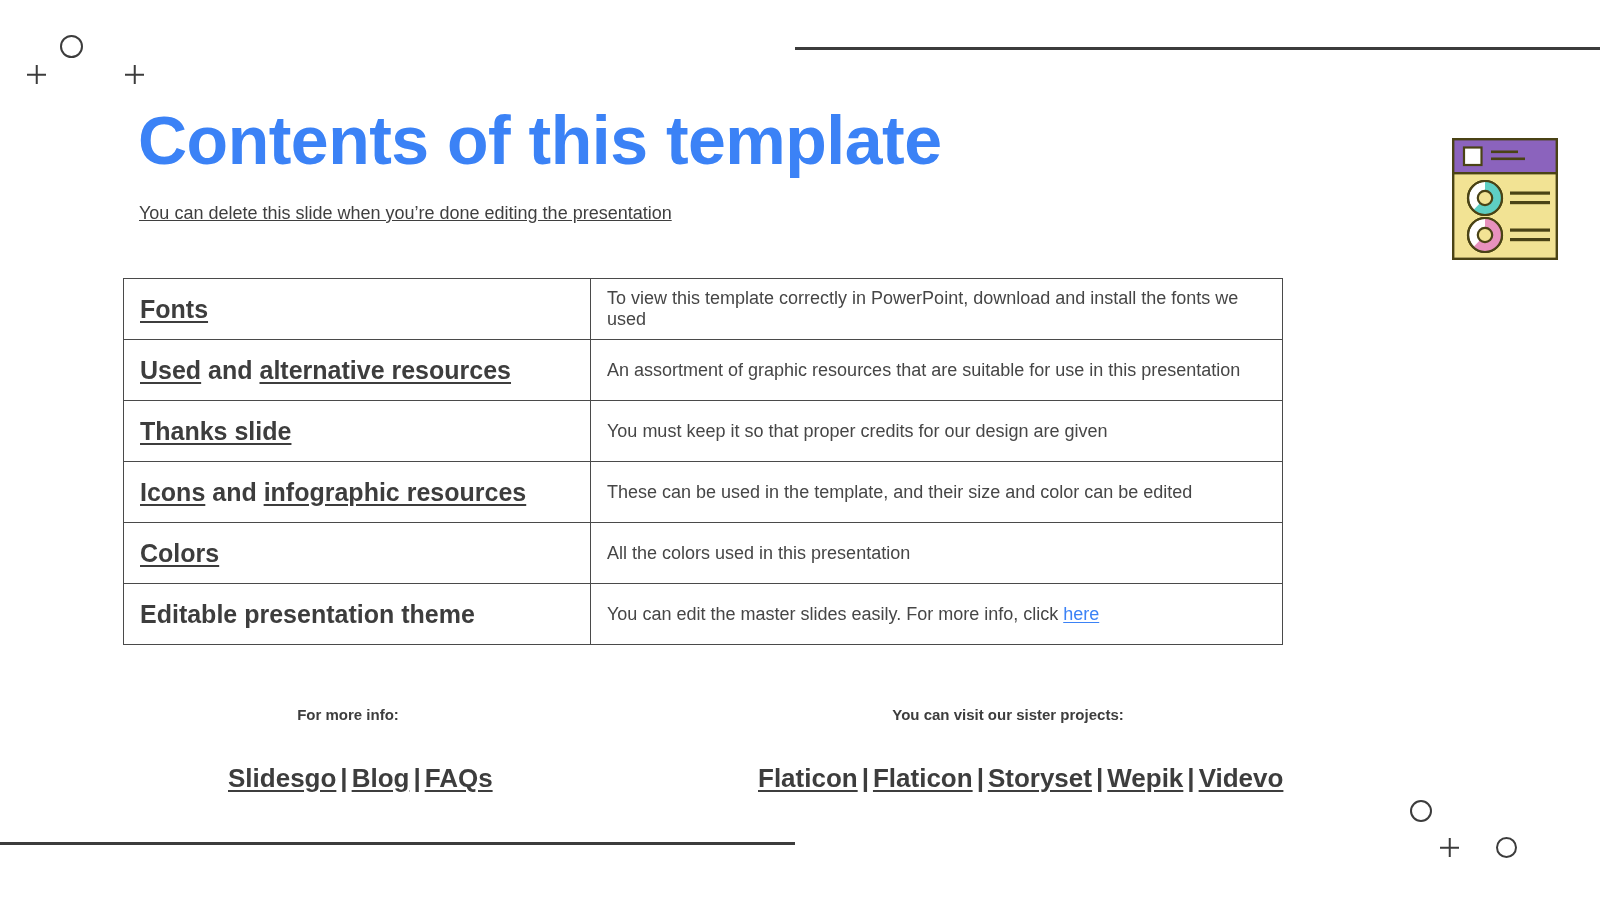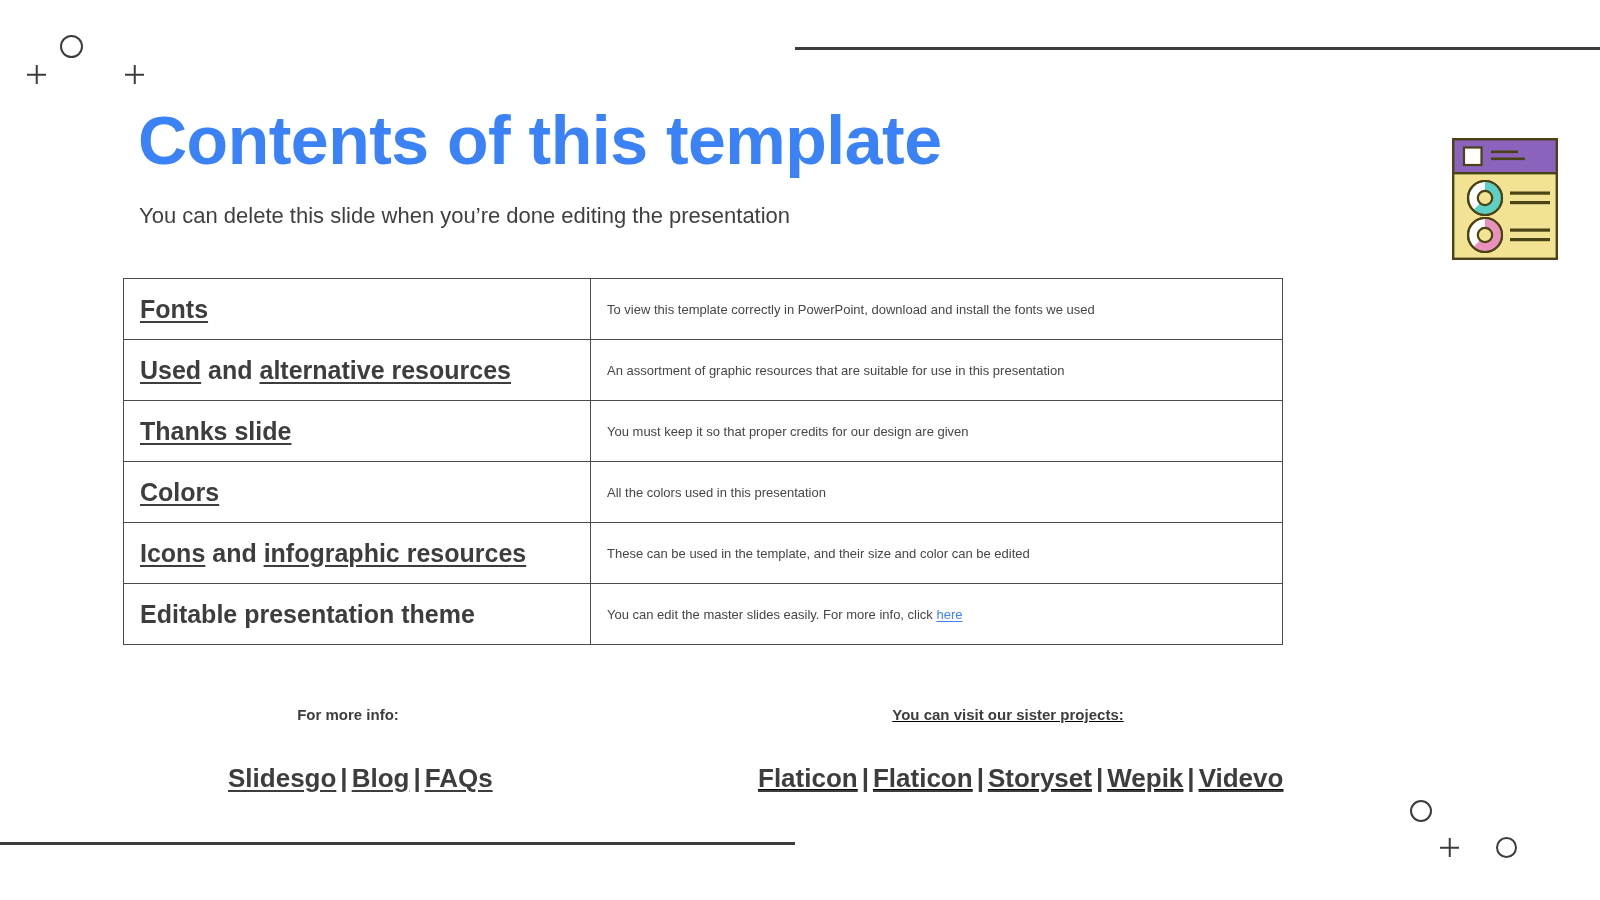--- a/index.html
+++ b/index.html
@@ -61,24 +61,25 @@
     font-weight: 700;
     letter-spacing: -0.5px;
     color: #3b82f6;
     line-height: 1.15;
     white-space: nowrap;
   }
   #subtitle {
     position: absolute;
     left: 139px;
     top: 203px;
-    font-size: 22px;
+    font-size: 18px;
     font-weight: 400;
     color: #3f3f3f;
     white-space: nowrap;
+    text-decoration: underline;
   }
 
   
   #dash-icon {
     position: absolute;
     left: 1452px;
     top: 138px;
     width: 106px;
     height: 122px;
   }
@@ -99,21 +100,21 @@
     vertical-align: middle;
   }
   #contents-table td.col-left {
     width: 450px;
     font-size: 25px;
     font-weight: 700;
     color: #3d3d3d;
     white-space: nowrap;
   }
   #contents-table td.col-right {
-    font-size: 13px;
+    font-size: 18px;
     font-weight: 400;
     color: #464646;
     padding-left: 16px;
   }
   .u { text-decoration: underline; text-underline-offset: 3px; }
   .inline-link {
     text-decoration: underline;
     text-underline-offset: 2px;
     color: #3b82f6;
   }
@@ -200,40 +201,40 @@
         </tr>
         <tr>
           <td class="col-left"><span class="u">Used</span><span> and </span><span class="u">alternative resources</span></td>
           <td class="col-right"><span>An assortment of graphic resources that are suitable for use in this presentation</span></td>
         </tr>
         <tr>
           <td class="col-left"><span class="u">Thanks slide</span></td>
           <td class="col-right"><span>You must keep it so that proper credits for our design are given</span></td>
         </tr>
         <tr>
+          <td class="col-left"><span class="u">Icons</span><span> and </span><span class="u">infographic resources</span></td>
+          <td class="col-right"><span>These can be used in the template, and their size and color can be edited</span></td>
+        </tr>
+        <tr>
           <td class="col-left"><span class="u">Colors</span></td>
           <td class="col-right"><span>All the colors used in this presentation</span></td>
-        </tr>
-        <tr>
-          <td class="col-left"><span class="u">Icons</span><span> and </span><span class="u">infographic resources</span></td>
-          <td class="col-right"><span>These can be used in the template, and their size and color can be edited</span></td>
         </tr>
         <tr>
           <td class="col-left"><span>Editable presentation theme</span></td>
           <td class="col-right"><span>You can edit the master slides easily. For more info, click </span><span class="inline-link">here</span></td>
         </tr>
       </tbody>
   </table>
 
   <div class="footer-group" style="left:228px; top:706px; width:240px;">
     <div class="footer-caption">For more info:</div>
     <div class="footer-links"><a>Slidesgo</a><span class="sep">|</span><a>Blog</a><span class="sep">|</span><a>FAQs</a></div>
   </div>
 
-  <div class="footer-group" style="left:758px; top:706px; width:500px;text-decoration:underline;">
+  <div class="footer-group" style="left:758px; top:706px; width:500px;">
     <div class="footer-caption">You can visit our sister projects:</div>
     <div class="footer-links"><a>Flaticon</a><span class="sep">|</span><a>Flaticon</a><span class="sep">|</span><a>Storyset</a><span class="sep">|</span><a>Wepik</a><span class="sep">|</span><a>Videvo</a></div>
   </div>
 
   <div class="deco-rule" style="left:0px; top:842px; width:795px;"></div>
 
   <div class="deco-circle" style="left:1410px; top:800px; width:22px; height:22px;"></div>
   <div class="deco-plus" style="left:1440px; top:838px; width:19px; height:19px;"></div>
   <div class="deco-circle" style="left:1496px; top:837px; width:21px; height:21px;"></div>
 

